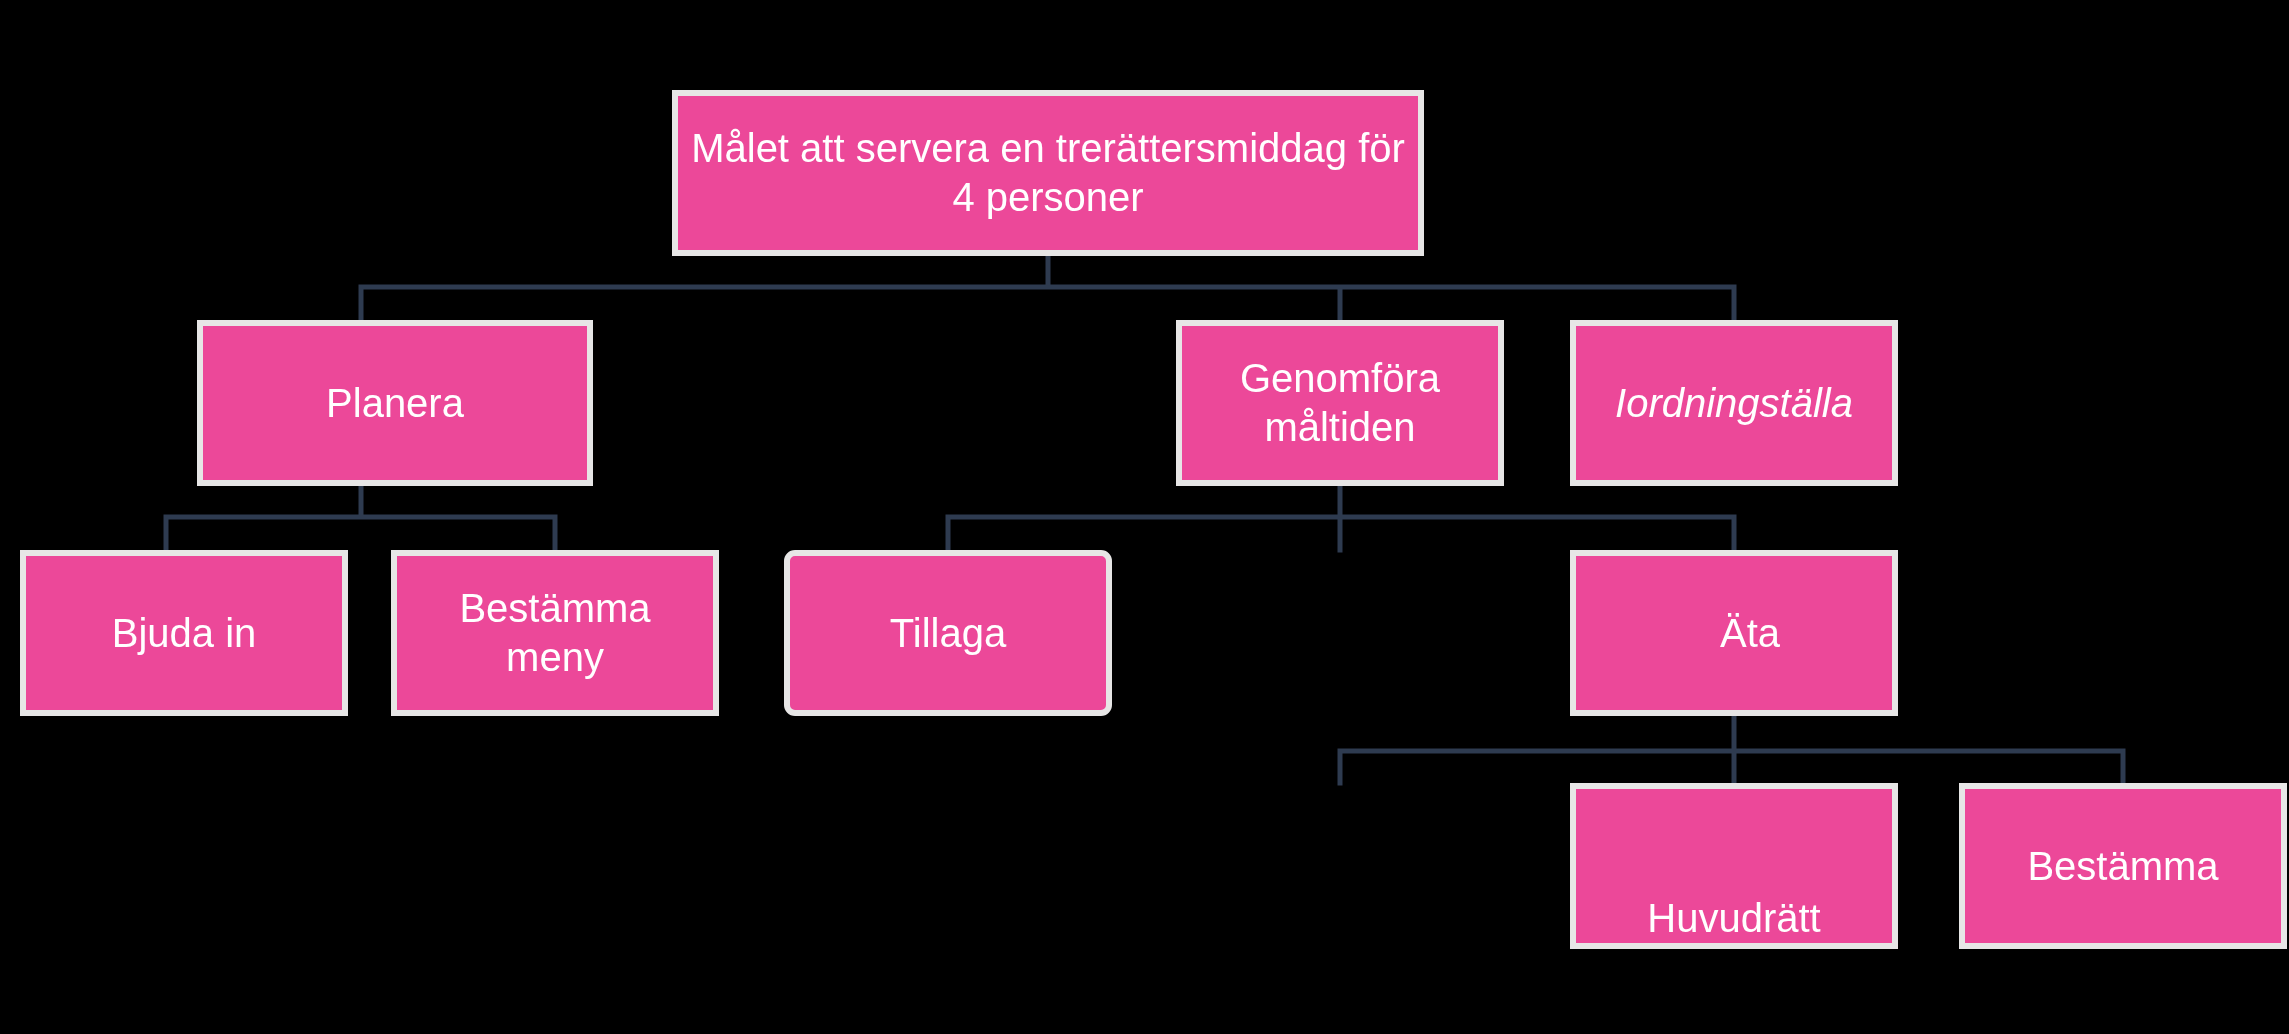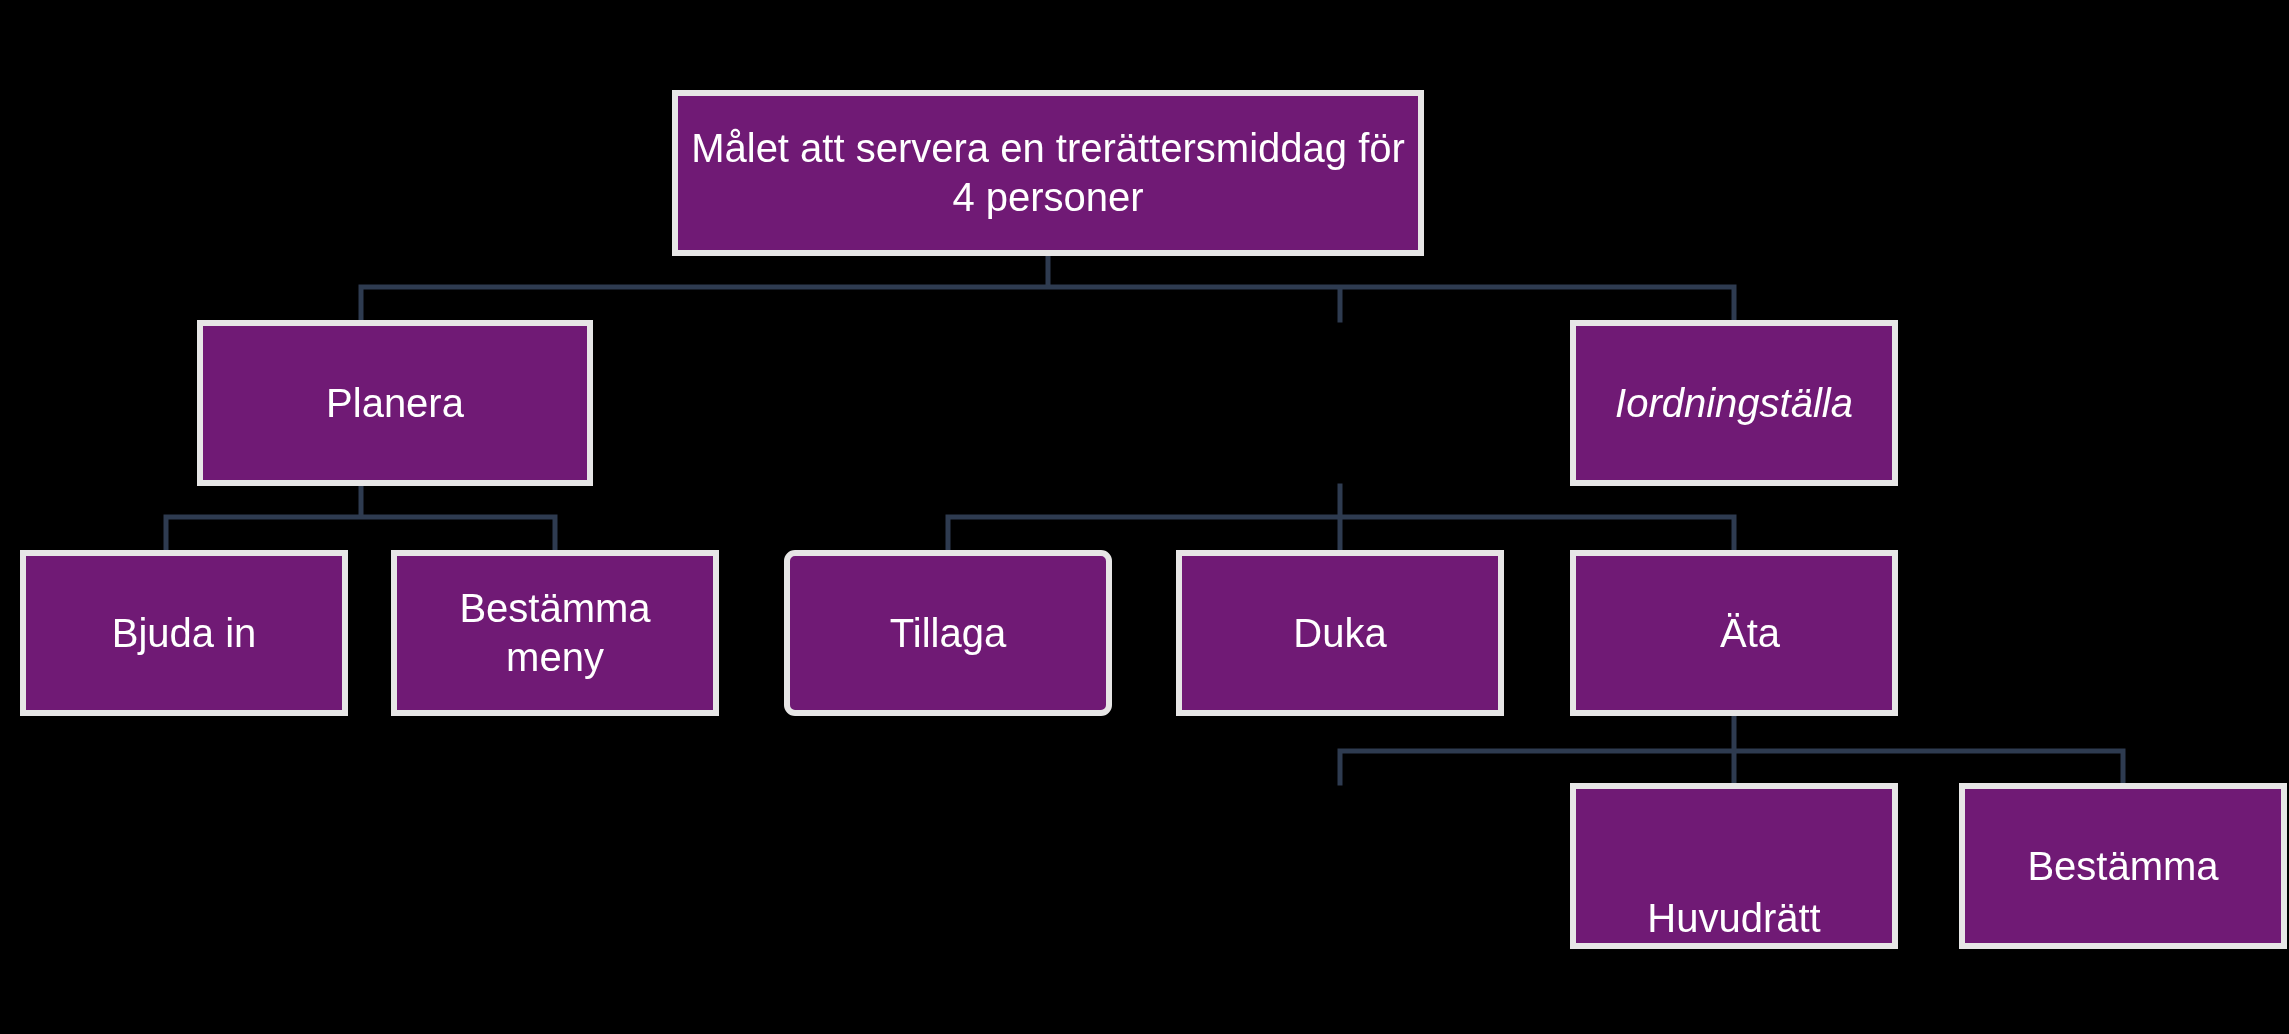--- a/index.html
+++ b/index.html
@@ -24,21 +24,21 @@
   }
   .connectors path {
     fill: none;
     stroke: #2E3B50;
     stroke-width: 5;
     stroke-linecap: square;
   }
   .node {
     position: absolute;
     box-sizing: border-box;
-    background: #701a75;
+    background: #ec4899;
     border: 6px solid #E7E6E6;
     color: #FFFFFF;
     display: flex;
     align-items: center;
     justify-content: center;
     text-align: center;
     font-size: 40px;
     line-height: 1.22;
     padding: 0 12px;
   }
@@ -69,40 +69,40 @@
   </svg>
 
   <div class="node n-root">
     <span>Målet att servera en trerättersmiddag för 4 personer</span>
   </div>
 
   <div class="node n-planera">
     <span>Planera</span>
   </div>
 
+  <div class="node n-genomfora">
+    <span>Genomföra måltiden</span>
+  </div>
 
   <div class="node n-iordningstalla">
     <span>Iordningställa</span>
   </div>
 
   <div class="node n-bjuda-in">
     <span>Bjuda in</span>
   </div>
 
   <div class="node n-bestamma-meny">
     <span>Bestämma meny</span>
   </div>
 
   <div class="node n-tillaga">
     <span>Tillaga</span>
   </div>
 
-  <div class="node n-duka">
-    <span>Duka</span>
-  </div>
 
   <div class="node n-ata">
     <span>Äta</span>
   </div>
 
 
   <div class="node n-huvudratt">
     <span>Huvudrätt</span>
   </div>
 

